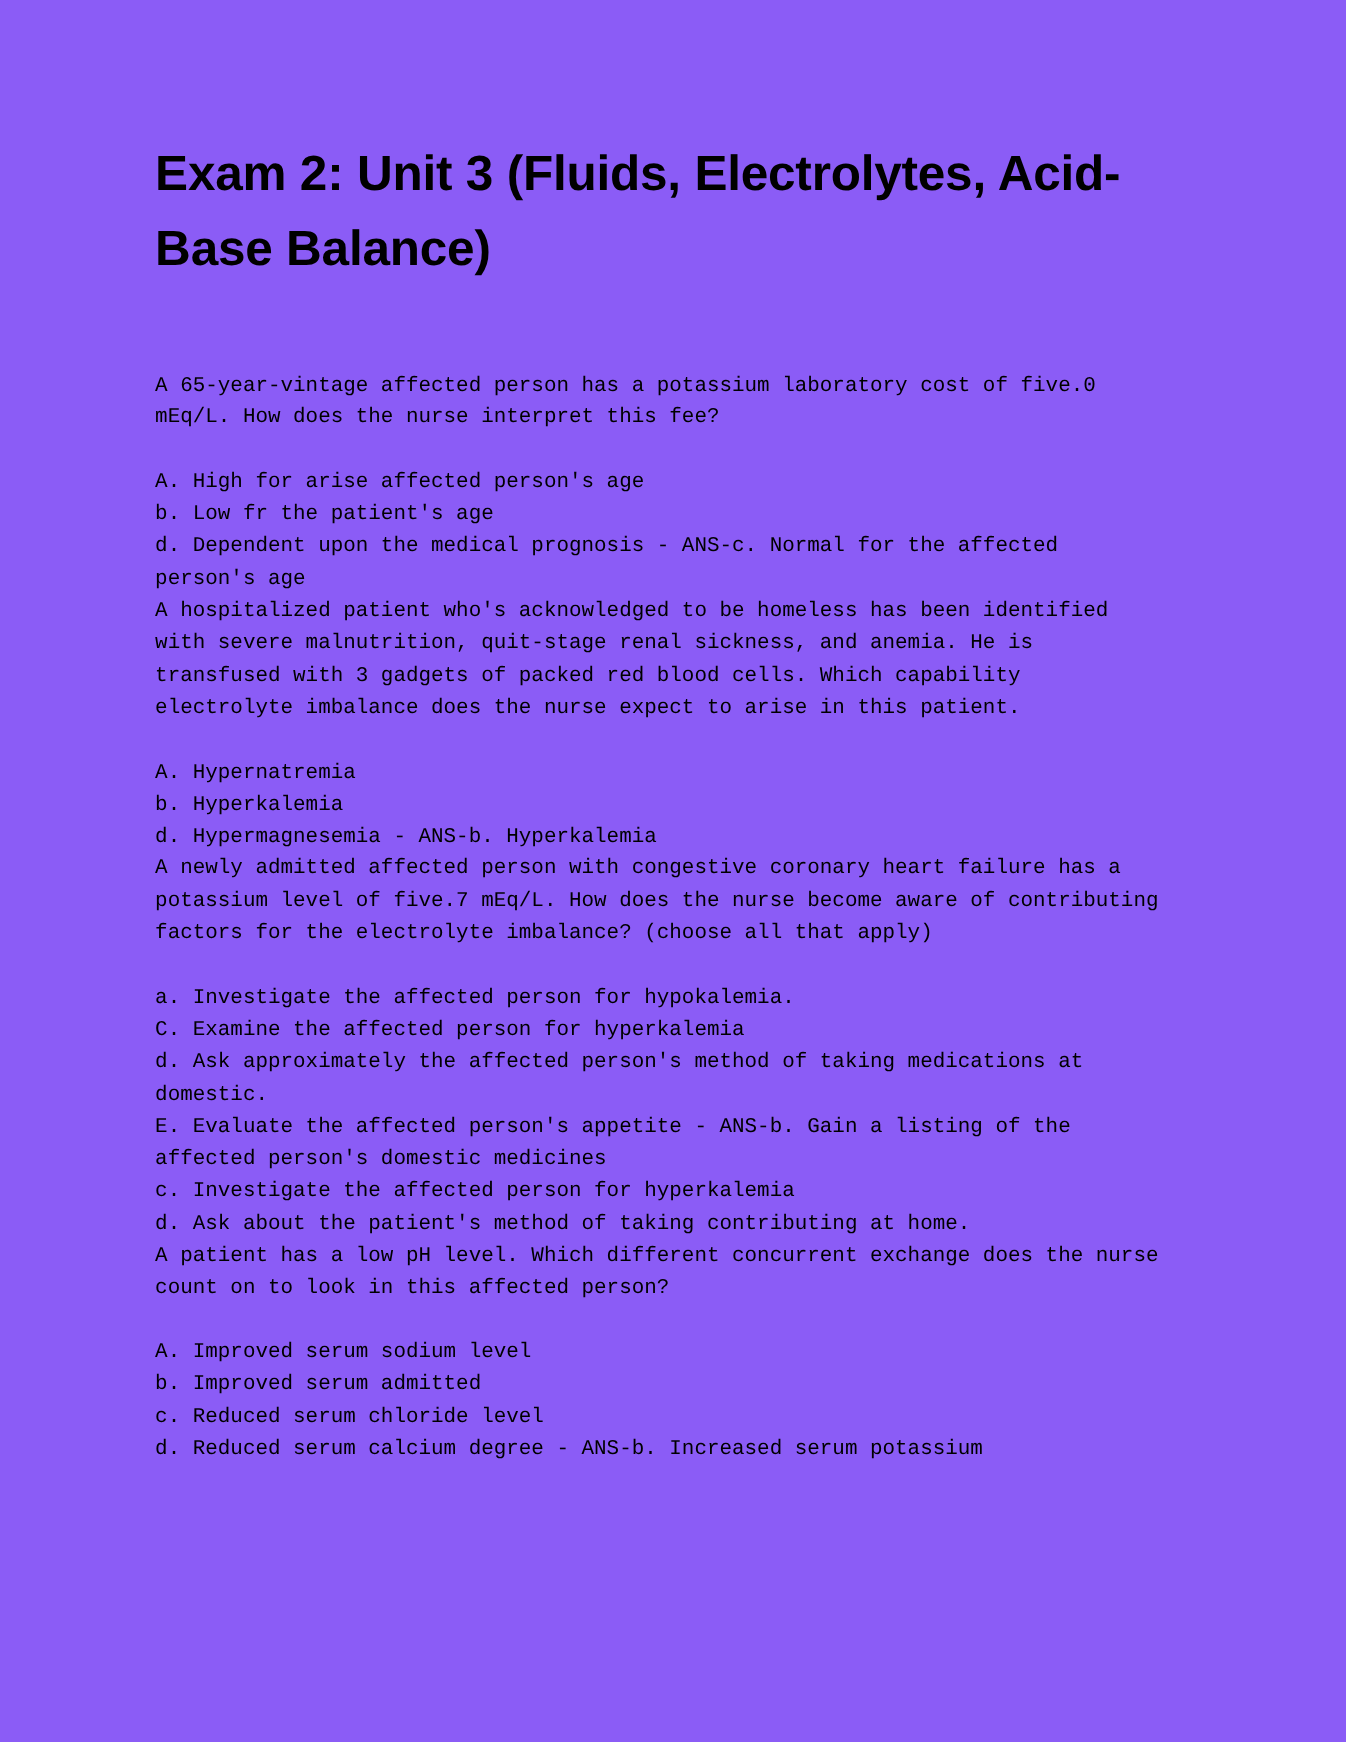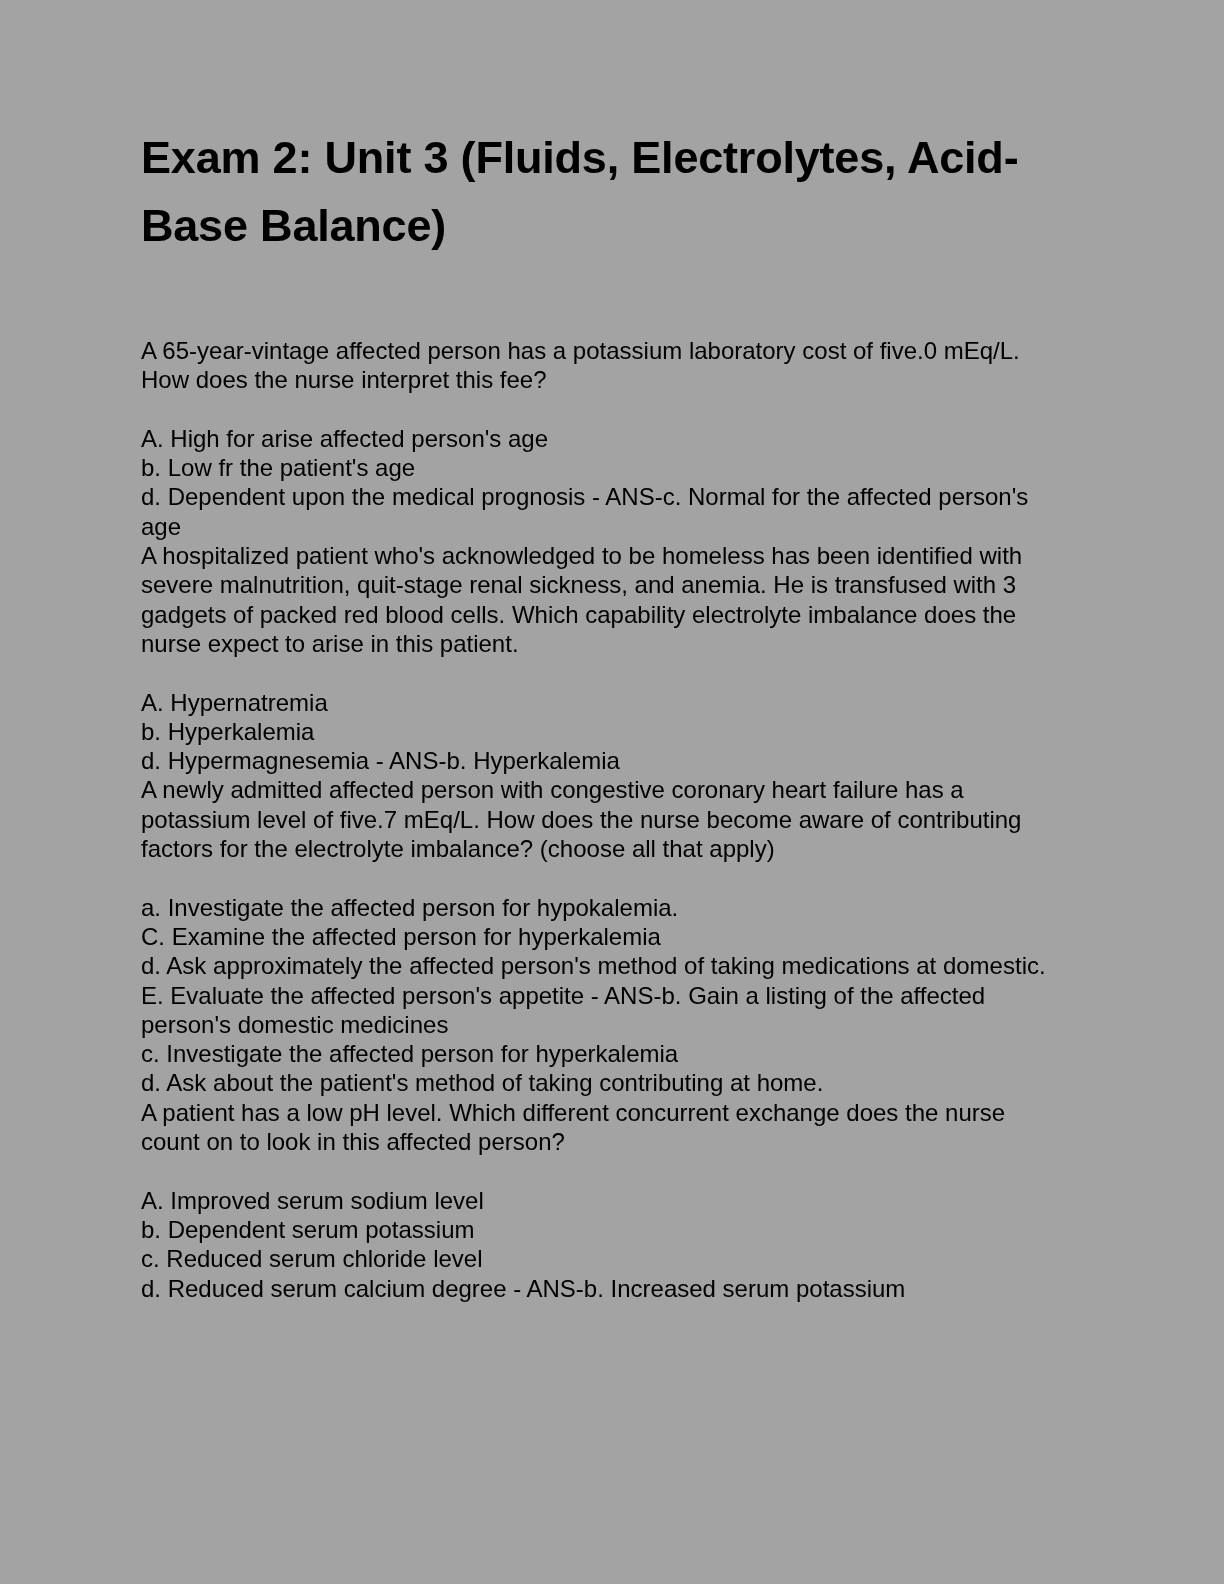--- a/index.html
+++ b/index.html
@@ -10,21 +10,21 @@
   }
   body {
     font-family: "Liberation Sans", sans-serif;
     color: #000000;
     -webkit-font-smoothing: antialiased;
   }
   .page {
     position: relative;
     width: 1224px;
     height: 1584px;
-    background: #a3a3a3;
+    background: #8b5cf6;
     overflow: hidden;
     box-sizing: border-box;
   }
   .content {
     position: absolute;
     left: 141px;
     top: 0;
     width: 920px;
   }
   .doc-title {
@@ -33,25 +33,26 @@
     line-height: 68px;
     letter-spacing: -0.2px;
     margin: 0;
     padding-top: 124px;
     color: #000000;
   }
   .body-block {
     margin-top: 0;
   }
   .para, .opt {
-    font-size: 24px;
+    font-size: 19px;
     line-height: 29.3px;
     margin: 0;
     color: #000000;
     white-space: pre-wrap;
+    font-family: Liberation Mono, monospace;
   }
   .spacer {
     height: 29.3px;
   }
   .gap-after-title {
     height: 76px;
   }
 </style>
 </head>
 <body>
@@ -75,18 +76,18 @@
         <div class="spacer"></div>
         <p class="opt">a. Investigate the affected person for hypokalemia.</p>
         <p class="opt">C. Examine the affected person for hyperkalemia</p>
         <p class="opt">d. Ask approximately the affected person's method of taking medications at domestic.</p>
         <p class="opt">E. Evaluate the affected person's appetite - ANS-b. Gain a listing of the affected person's domestic medicines</p>
         <p class="opt">c. Investigate the affected person for hyperkalemia</p>
         <p class="opt">d. Ask about the patient's method of taking contributing at home.</p>
         <p class="para">A patient has a low pH level. Which different concurrent exchange does the nurse count on to look in this affected person?</p>
         <div class="spacer"></div>
         <p class="opt">A. Improved serum sodium level</p>
-        <p class="opt">b. Dependent serum potassium</p>
+        <p class="opt">b. Improved serum admitted</p>
         <p class="opt">c. Reduced serum chloride level</p>
         <p class="opt">d. Reduced serum calcium degree - ANS-b. Increased serum potassium</p>
       </div>
   </div>
 </div>
 
 </body></html>

